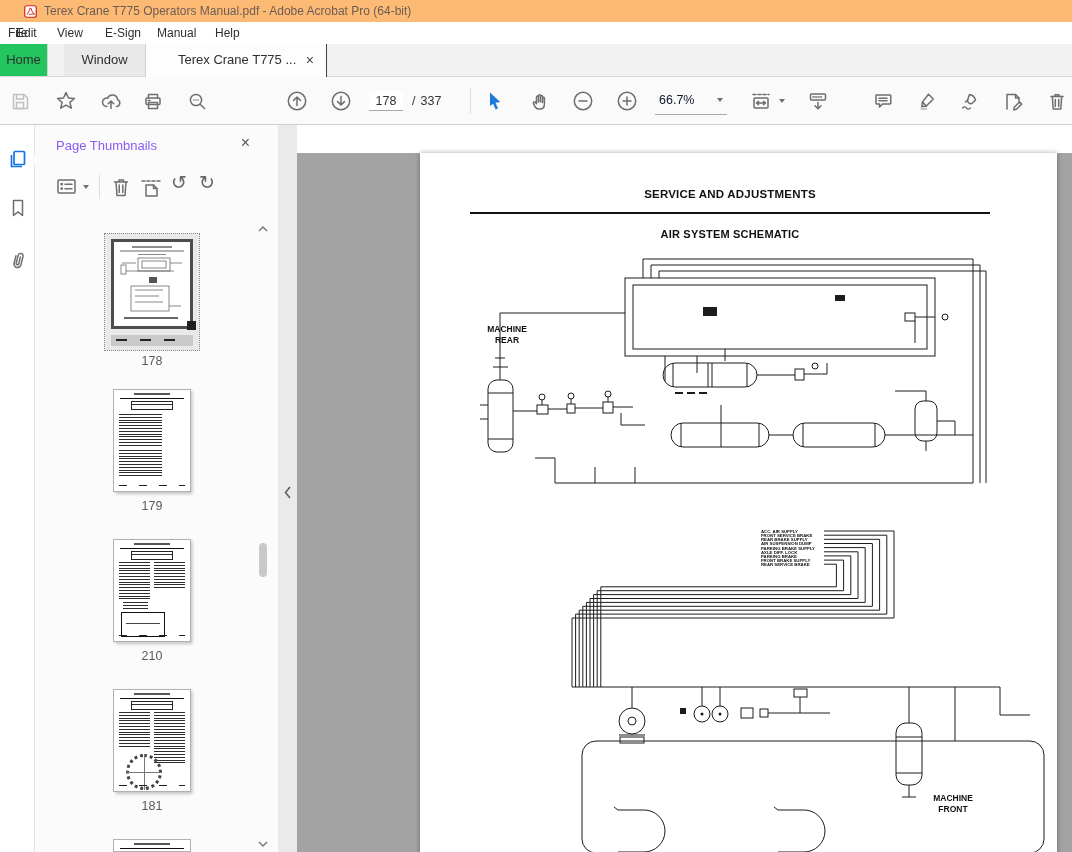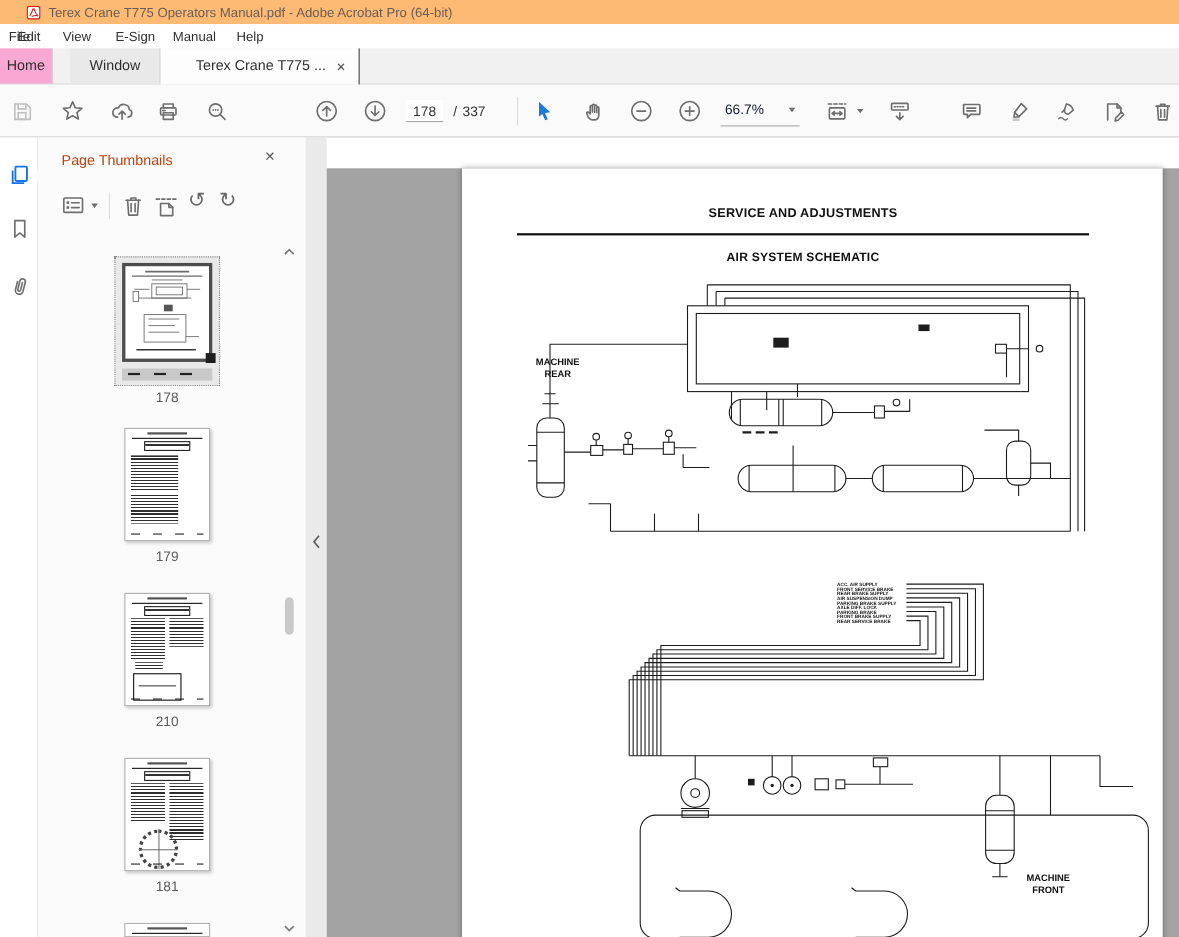--- a/index.html
+++ b/index.html
@@ -12,21 +12,21 @@
   .titlebar{position:absolute;top:0;left:0;right:0;height:22px;background:#fdba74;display:flex;align-items:center;padding-left:24px;gap:7px;}
   .title-text{font-size:12px;color:#6b5d55;}
 
   
   .menubar{position:absolute;top:22px;left:0;right:0;height:22px;background:#fff;}
   .menu-item{position:absolute;top:0;height:22px;line-height:22px;font-size:12px;color:#2f2f2f;padding:0 5px;cursor:default;}
 
   
   .tabbar{position:absolute;top:44px;left:0;right:0;height:33px;background:#f1f1f1;border-bottom:1px solid #d8d8d8;box-sizing:border-box;}
   .tab{position:absolute;top:0;height:32px;line-height:32px;font-size:13px;color:#2f2f2f;text-align:center;box-sizing:border-box;}
-  .tab-home{left:0;width:48px;background:#f9a8d4;border-right:1px solid #d2d2d2;}
+  .tab-home{left:0;width:48px;background:#22c55e;border-right:1px solid #d2d2d2;}
   .tab-tools{left:64px;width:82px;background:#e9e9e9;border-right:1px solid #d2d2d2;}
   .tab-doc{left:146px;width:181px;height:33px;background:#fdfdfd;border-right:1px solid #404040;text-align:left;padding-left:32px;}
   .tab-close{position:absolute;right:12px;top:0;font-size:14px;color:#444;line-height:32px;}
 
   
   .toolbar{position:absolute;top:77px;left:0;right:0;height:48px;background:#fafafa;border-bottom:1px solid #cfcfcf;box-sizing:border-box;}
   .tbtn{position:absolute;top:13px;width:22px;height:22px;}
   .tb-divider{position:absolute;top:11px;width:1px;height:26px;background:#dcdcdc;}
   .page-input{position:absolute;left:369px;top:14px;width:34px;height:19px;border:none;border-bottom:1px solid #a8a8a8;background:#fff;text-align:center;font-size:12.5px;color:#333;font-family:"Liberation Sans",sans-serif;padding:0;}
   .page-total{position:absolute;left:412px;top:0;height:48px;line-height:48px;font-size:12.5px;color:#333;display:flex;gap:5px;}
@@ -34,21 +34,21 @@
   .zoom-text{font-size:12.5px;color:#0f172a;}
   .caret{width:0;height:0;border-left:3.5px solid transparent;border-right:3.5px solid transparent;border-top:4.5px solid #6e6e6e;}
 
   
   .app-body{position:absolute;top:125px;left:0;right:0;bottom:0;}
   .rail{position:absolute;left:0;top:0;width:35px;height:100%;background:#fff;border-right:1px solid #e2e2e2;box-sizing:border-box;}
   .rail-ic{position:absolute;left:7px;width:22px;height:22px;}
   .rail-notch{position:absolute;left:29px;top:30px;width:0;height:0;border-top:5px solid transparent;border-bottom:5px solid transparent;border-right:6px solid #fbfbfb;}
 
   .panel{position:absolute;left:35px;top:0;width:243px;height:100%;background:#fbfbfb;}
-  .panel-title{position:absolute;left:21px;top:13px;font-size:13px;color:#c2410c;}
+  .panel-title{position:absolute;left:21px;top:13px;font-size:13px;color:#8b5cf6;}
   .panel-close{position:absolute;right:28px;top:9px;font-size:16px;color:#555;}
   .pbtn{position:absolute;top:50px;width:24px;height:24px;}
   .p-divider{position:absolute;left:64px;top:50px;width:1px;height:24px;background:#ddd;}
   .rot{position:absolute;top:46px;font-size:19px;color:#666;line-height:24px;}
 
   .thumb-sel{position:absolute;left:69px;top:108px;width:96px;height:118px;border:1px dotted #8c8c8c;background:#e9e9e9;box-sizing:border-box;}
   .thumb-sel-page{position:absolute;left:6px;top:5px;width:82px;height:90px;background:#fff;border:3px solid #4d4d4d;box-sizing:border-box;}
   .thumb-corner{position:absolute;right:3px;bottom:20px;width:9px;height:9px;background:#1f1f1f;}
   .thumb-footer{position:absolute;left:6px;right:6px;bottom:4px;height:11px;background:#c9c9c9;}
   .thumb-footline{margin:4px 5px;height:2px;background:repeating-linear-gradient(to right,#222 0 11px,transparent 11px 24px);}

